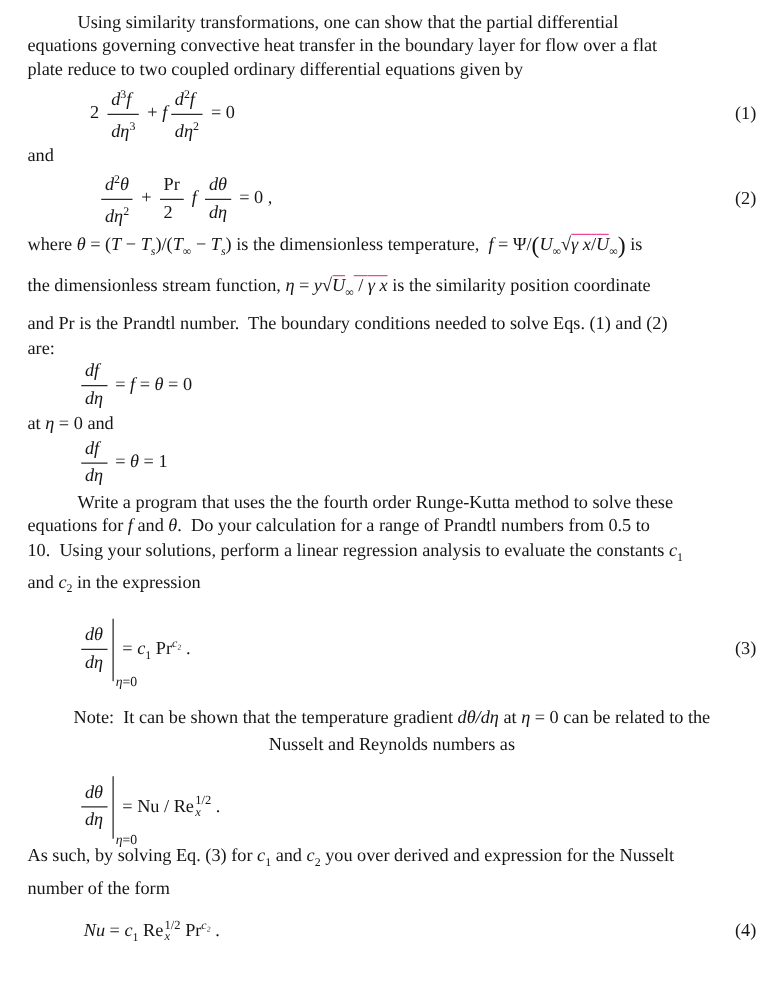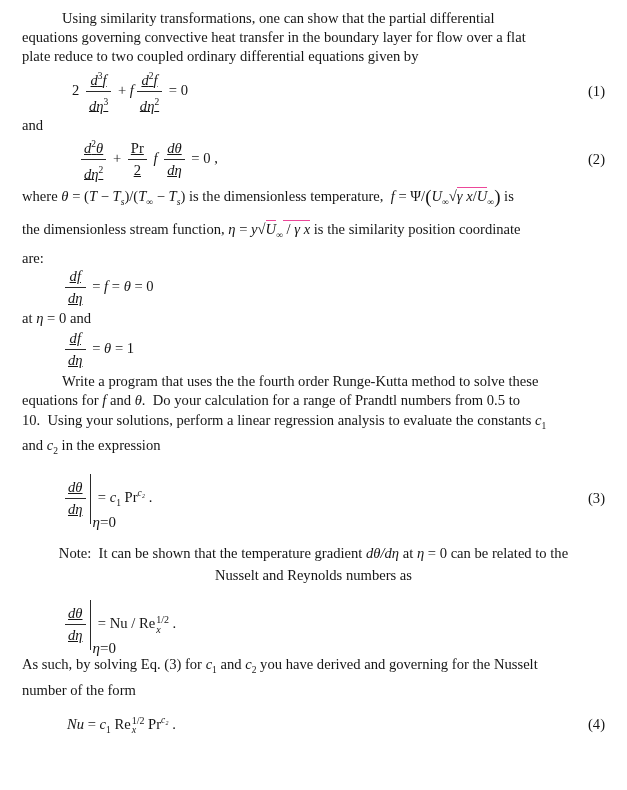--- a/index.html
+++ b/index.html
@@ -26,27 +26,27 @@
 
   
   .mline { line-height: 27px; }
   .mline2 { line-height: 21px; }
   .mline3 { line-height: 18px; }
 
   .eqrow { display: flex; align-items: center; width: 583px; }
   .eqbody { white-space: pre; }
   .eqlabel { margin-left: auto; }
 
-  .frac { display: inline-block; text-align: center; vertical-align: middle; margin: 0 3px; text-decoration: underline; }
+  .frac { display: inline-block; text-align: left; vertical-align: middle; margin: 0 3px; }
   .frac .num { display: block; padding: 0 3px 2px 3px; border-bottom: 1px solid #2a2a2a; line-height: 17px; }
   .frac .den { display: block; padding: 2px 3px 0 3px; line-height: 17px; }
 
   .evalbar { display: inline-block; width: 0; height: 50px; border-left: 1.2px solid #2a2a2a;
              vertical-align: middle; position: relative; margin-left: 1px; }
-  .ebsub { position: absolute; left: 2px; bottom: -7px; font-size: 15px; white-space: pre; }
+  .ebsub { position: absolute; left: 2px; bottom: -7px; font-size: 11px; white-space: pre; }
 
   .supsub { display: inline-flex; flex-direction: column; vertical-align: middle;
             font-size: 10px; line-height: 9.5px; margin-left: 1px; }
   .supsub .ssub { font-style: italic; }
 
   
   .row-eq1 { min-height: 50px; margin-top: 0; }  .ml-eq1 { margin-left: 50px; }
   .row-eq2 { min-height: 48px; }                 .ml-eq2 { margin-left: 56px; }
   .row-bc1 { min-height: 42px; }                 .ml-bc  { margin-left: 40px; }
   .row-bc2 { min-height: 44px; }
@@ -79,20 +79,21 @@
   <div class="line"><span class="seg rm">and</span></div>
 
   <div class="eqrow row-eq2">
     <span class="eqbody ml-eq2"><span class="frac"><span class="num"><span class="seg it">d</span><span class="seg sp">2</span><span class="seg it">θ</span></span><span class="den"><span class="seg it">d</span><span class="seg it">η</span><span class="seg sp">2</span></span></span><span class="seg rm"> + </span><span class="frac"><span class="num"><span class="seg rm">Pr</span></span><span class="den"><span class="seg rm">2</span></span></span><span class="seg it"> f </span><span class="frac"><span class="num"><span class="seg it">dθ</span></span><span class="den"><span class="seg it">dη</span></span></span><span class="seg rm"> = 0 ,</span></span>
     <span class="eqlabel">(2)</span>
   </div>
 
   <div>
     <div class="line mline"><span class="seg rm">where </span><span class="seg it">θ</span><span class="seg rm"> = </span><span class="seg rm">(</span><span class="seg it">T</span><span class="seg rm"> − </span><span class="seg it">T</span><span class="seg it sb">s</span><span class="seg rm">)/(</span><span class="seg it">T</span><span class="seg sb">∞</span><span class="seg rm"> − </span><span class="seg it">T</span><span class="seg it sb">s</span><span class="seg rm">) is the dimensionless temperature,  </span><span class="seg it">f</span><span class="seg rm"> = Ψ/</span><span class="seg bg">(</span><span class="seg it">U</span><span class="seg sb">∞</span><span class="seg rm">√</span><span class="seg it rad">γ x</span><span class="seg rad">/</span><span class="seg it rad">U</span><span class="seg sb">∞</span><span class="seg bg">)</span><span class="seg rm"> is</span></div>
     <div class="line mline"><span class="seg rm">the dimensionless stream function, </span><span class="seg it">η</span><span class="seg rm"> = </span><span class="seg it">y</span><span class="seg rm">√</span><span class="seg it rad">U</span><span class="seg sb">∞</span><span class="seg rad"> / </span><span class="seg it rad">γ x</span><span class="seg rm"> is the similarity position coordinate</span></div>
+    <div class="line mline2"><span class="seg rm">and Pr is the Prandtl number.  The boundary conditions needed to solve Eqs. (1) and (2)</span></div>
     <div class="line mline3"><span class="seg rm">are:</span></div>
   </div>
 
   <div class="eqrow row-bc1">
     <span class="eqbody ml-bc"><span class="frac"><span class="num"><span class="seg it">df</span></span><span class="den"><span class="seg it">dη</span></span></span><span class="seg rm"> = </span><span class="seg it">f</span><span class="seg rm"> = </span><span class="seg it">θ</span><span class="seg rm"> = 0</span></span>
   </div>
 
   <div class="line"><span class="seg rm">at </span><span class="seg it">η</span><span class="seg rm"> = 0 and</span></div>
 
   <div class="eqrow row-bc2">
@@ -115,21 +116,21 @@
   <div class="note">
     <div class="line"><span class="seg rm">Note:  It can be shown that the temperature gradient </span><span class="seg it">dθ/dη</span><span class="seg rm"> at </span><span class="seg it">η</span><span class="seg rm"> = 0 can be related to the</span></div>
     <div class="line"><span class="seg rm">Nusselt and Reynolds numbers as</span></div>
   </div>
 
   <div class="eqrow row-nure">
     <span class="eqbody ml-eq3"><span class="frac"><span class="num"><span class="seg it">dθ</span></span><span class="den"><span class="seg it">dη</span></span></span><span class="evalbar"><span class="ebsub"><span class="seg it">η</span><span class="seg rm">=0</span></span></span><span class="seg rm">  = Nu / Re</span><span class="supsub"><span class="ssup">1/2</span><span class="ssub">x</span></span><span class="seg rm"> .</span></span>
   </div>
 
   <div class="p3">
-    <div class="line"><span class="seg rm">As such, by solving Eq. (3) for </span><span class="seg it">c</span><span class="seg sb">1</span><span class="seg rm"> and </span><span class="seg it">c</span><span class="seg sb">2</span><span class="seg rm"> you have derived and governing for the Nusselt</span></div>
+    <div class="line"><span class="seg rm">As such, by solving Eq. (3) for </span><span class="seg it">c</span><span class="seg sb">1</span><span class="seg rm"> and </span><span class="seg it">c</span><span class="seg sb">2</span><span class="seg rm"> you over derived and expression for the Nusselt</span></div>
     <div class="line"><span class="seg rm">number of the form</span></div>
   </div>
 
   <div class="eqrow row-eq4">
     <span class="eqbody ml-eq4"><span class="seg it">Nu</span><span class="seg rm"> = </span><span class="seg it">c</span><span class="seg sb">1</span><span class="seg rm"> Re</span><span class="supsub"><span class="ssup">1/2</span><span class="ssub">x</span></span><span class="seg rm"> Pr</span><span class="seg it sp">c₂</span><span class="seg rm"> .</span></span>
     <span class="eqlabel">(4)</span>
   </div>
 
 </div>
 

